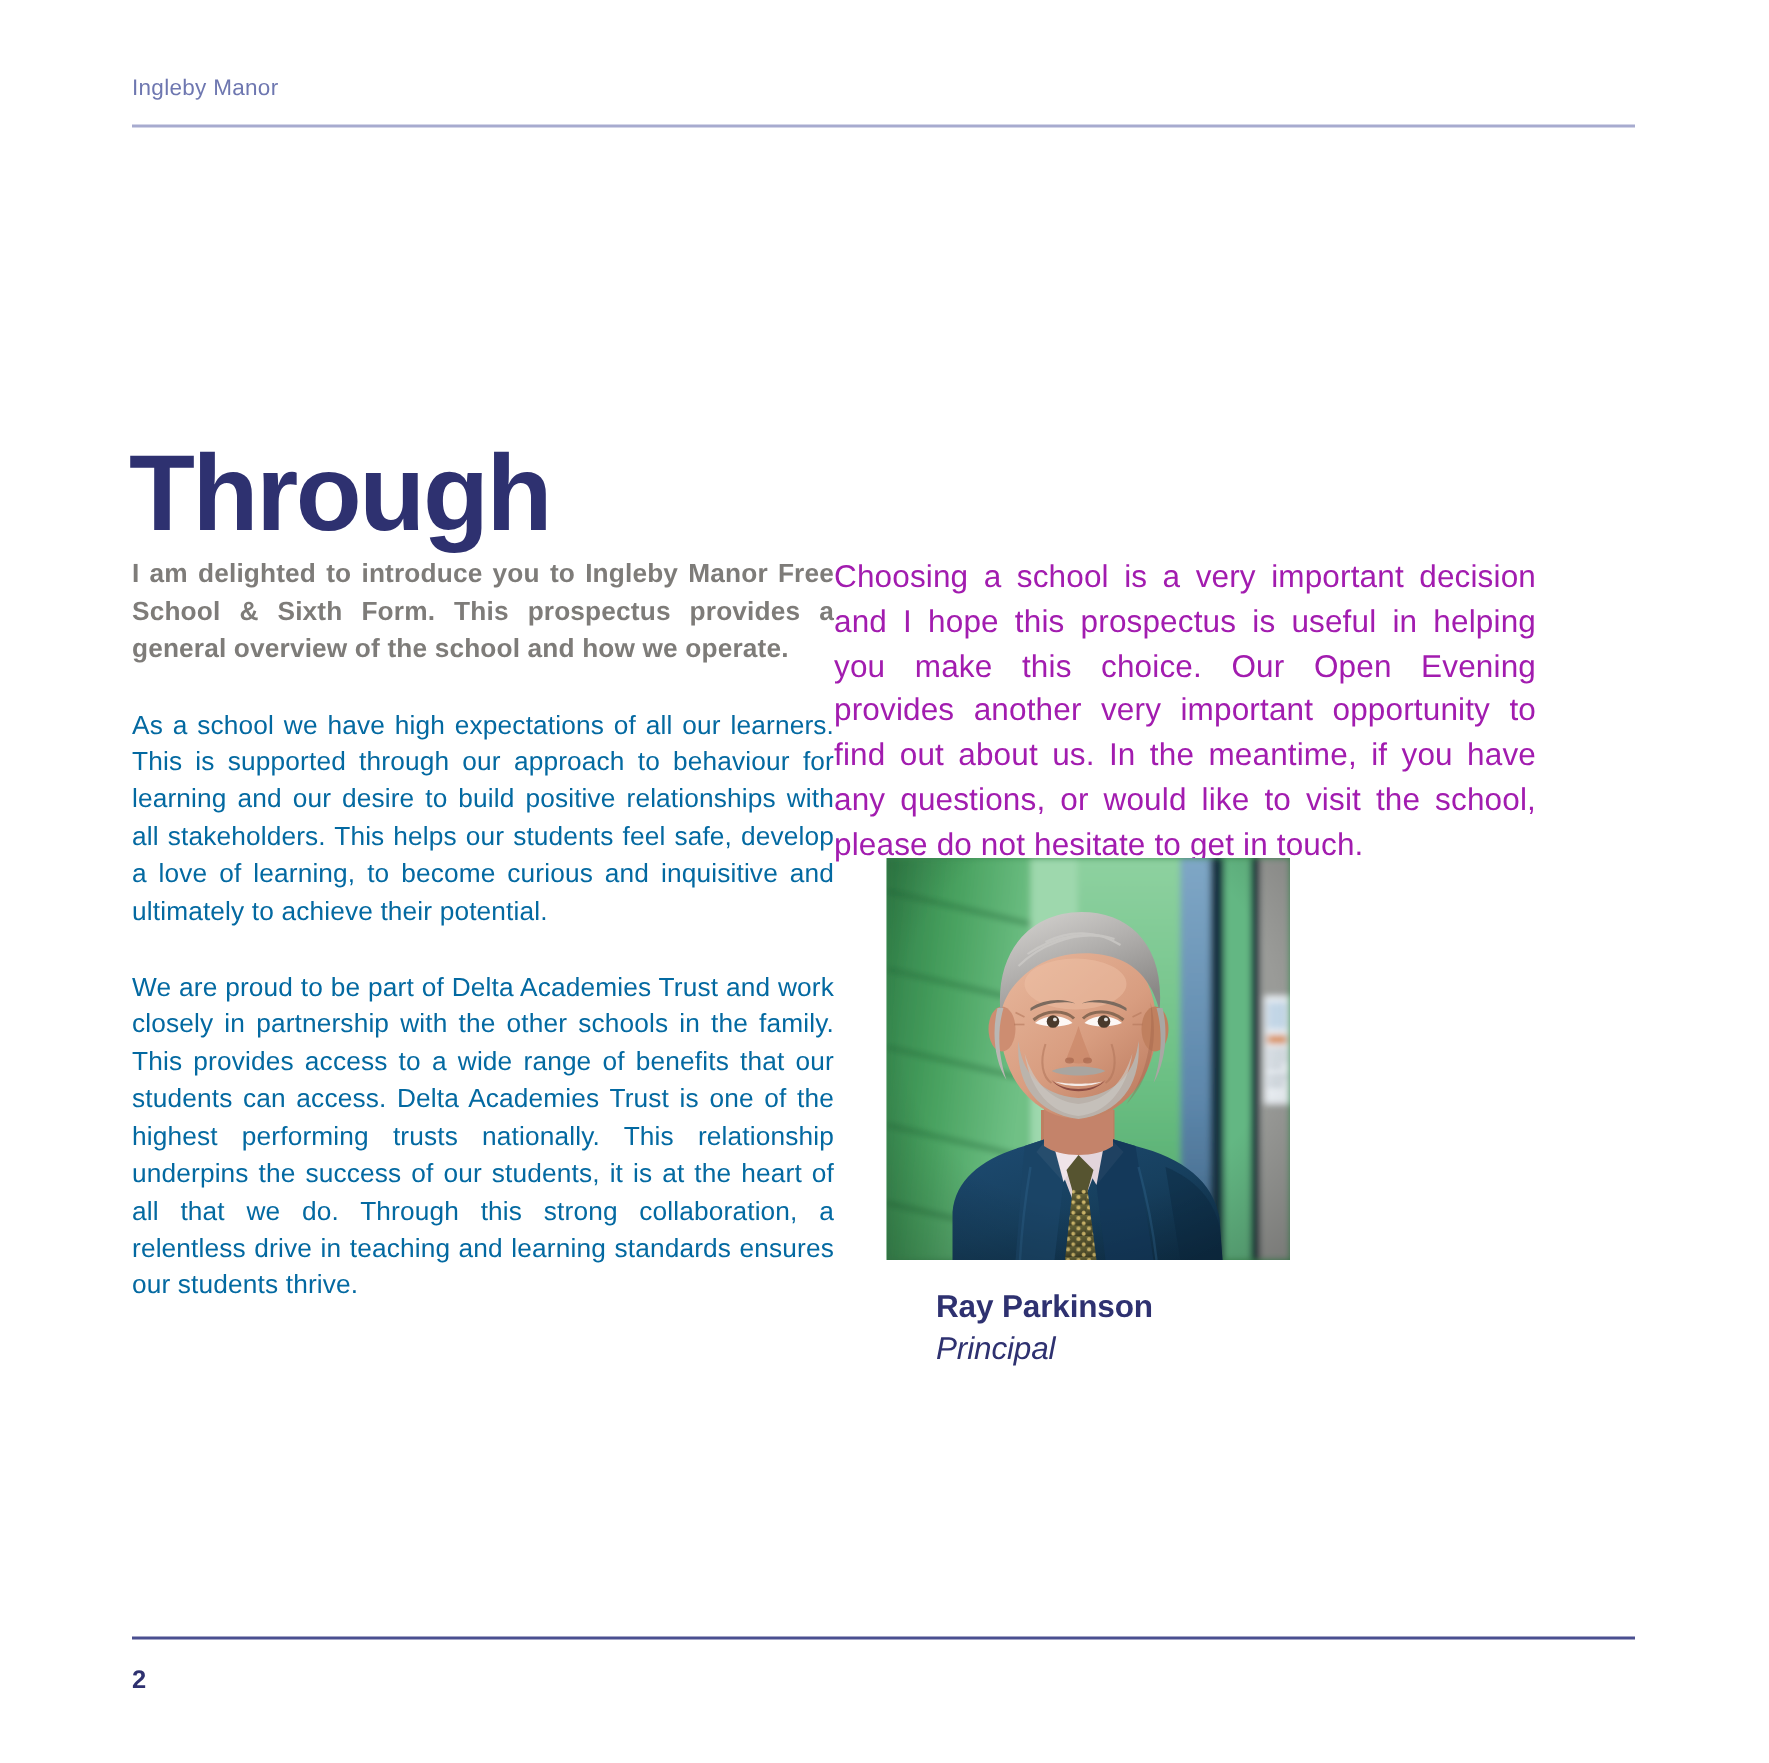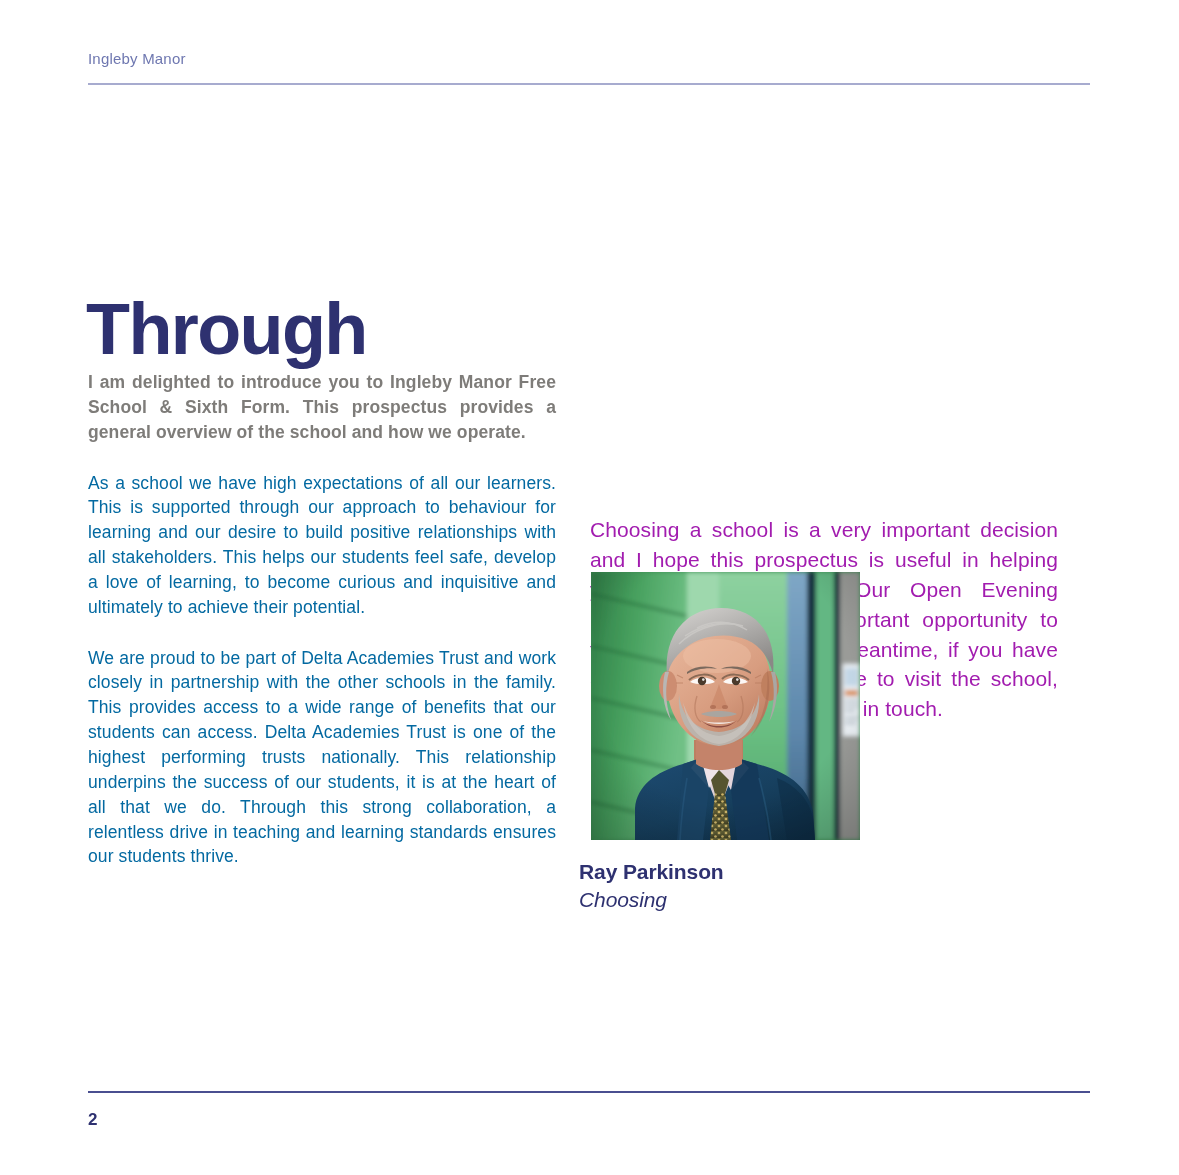--- a/index.html
+++ b/index.html
@@ -58,22 +58,20 @@
     line-height: 1.0;
   }
 
   
   .columns {
     position: absolute;
     left: 88px;
     top: 370px;
     width: 970px;
     display: flex;
-    gap: 34px;
-    align-items: center;
   }
   .col {
     width: 468px;
     flex: 0 0 468px;
   }
 
   .lead-para {
     font-size: 17.5px;
     font-weight: 700;
     line-height: 1.42;
@@ -115,21 +113,21 @@
     width: 269px;
     height: 268px;
     overflow: hidden;
     background: #3f8f55;
   }
   .portrait-svg { display: block; width: 269px; height: 268px; }
 
   
   .caption {
     position: absolute;
-    left: 579px;
+    left: 624px;
     top: 858px;
     width: 400px;
   }
   .caption-name {
     font-size: 21px;
     font-weight: 700;
     color: #2e3170;
     line-height: 1.33;
     letter-spacing: -0.1px;
   }
@@ -378,19 +376,19 @@
 
         <path d="M176 96 C182 120 176 148 160 164 C174 144 178 120 176 96 Z" fill="#9c5f47" opacity="0.35"></path>
       </g>
 
       <rect x="0" y="0" width="269" height="268" fill="url(#vign)"></rect>
     </svg>
   </div>
 
   <div class="caption">
     <div class="caption-name">Ray Parkinson</div>
-    <div class="caption-role">Choosing</div>
+    <div class="caption-role">Principal</div>
   </div>
 
   <div class="footer-rule"></div>
   <div class="page-number">2</div>
 
 </div>
 
 </body></html>

